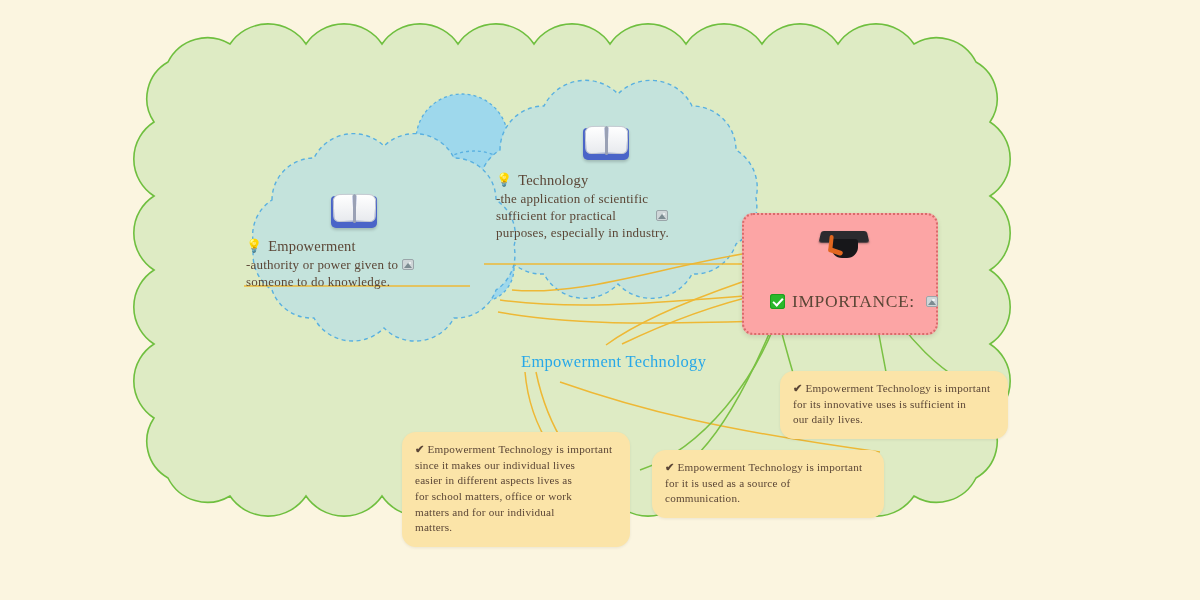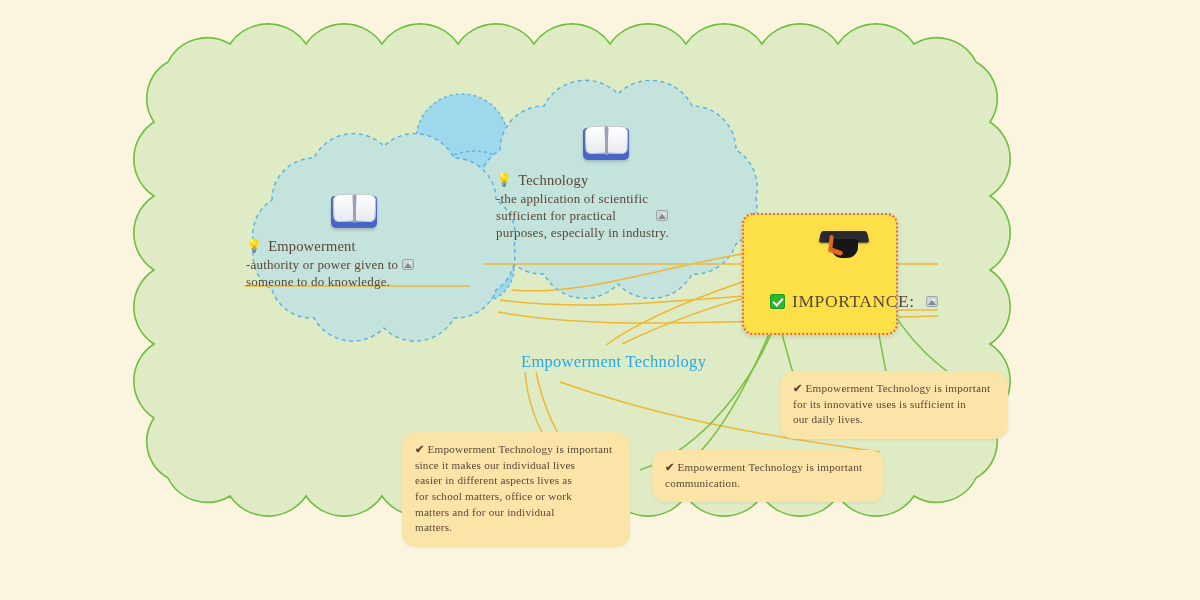--- a/index.html
+++ b/index.html
@@ -93,22 +93,22 @@
   .book .pg.r { right: 1.5px; border-radius: 2px 7px 6px 2px; transform: rotate(1.5deg);}
   .book .spine {
     position: absolute; left: 21.5px; top: 0px;
     width: 3px; height: 29px; background: #9aa1b5; border-radius: 2px;
   }
 
   
   #importance-node {
     position: absolute;
     left: 742px; top: 213px;
-    width: 156px; height: 122px;
-    background: #fde047;
+    width: 196px; height: 122px;
+    background: #fca5a5;
     border: 2px dotted #d96b6b;
     border-radius: 11px;
     box-shadow: 0 2px 5px rgba(0,0,0,.10);
   }
   #importance-node .cap { position: absolute; left: 77px; top: 13px; }
   .cap {
     width: 46px; height: 36px;
   }
   .cap .mortar {
     position: absolute; left: -1px; top: 2px;
@@ -373,20 +373,21 @@
       <div class="line hand">easier in different aspects lives as</div>
       <div class="line hand">for school matters, office or work</div>
       <div class="line hand">matters and for our individual</div>
       <div class="line hand">matters.</div>
     </div>
 
     <div class="note" id="note-communication">
       <div class="line hand">
         <span class="tick">✔</span><span>Empowerment Technology is important</span>
       </div>
+      <div class="line hand">for it is used as a source of</div>
       <div class="line hand">communication.</div>
     </div>
 
     <div class="note" id="note-innovative">
       <div class="line hand">
         <span class="tick">✔</span><span>Empowerment Technology is important</span>
       </div>
       <div class="line hand">for its innovative uses is sufficient in</div>
       <div class="line hand">our daily lives.</div>
     </div>

